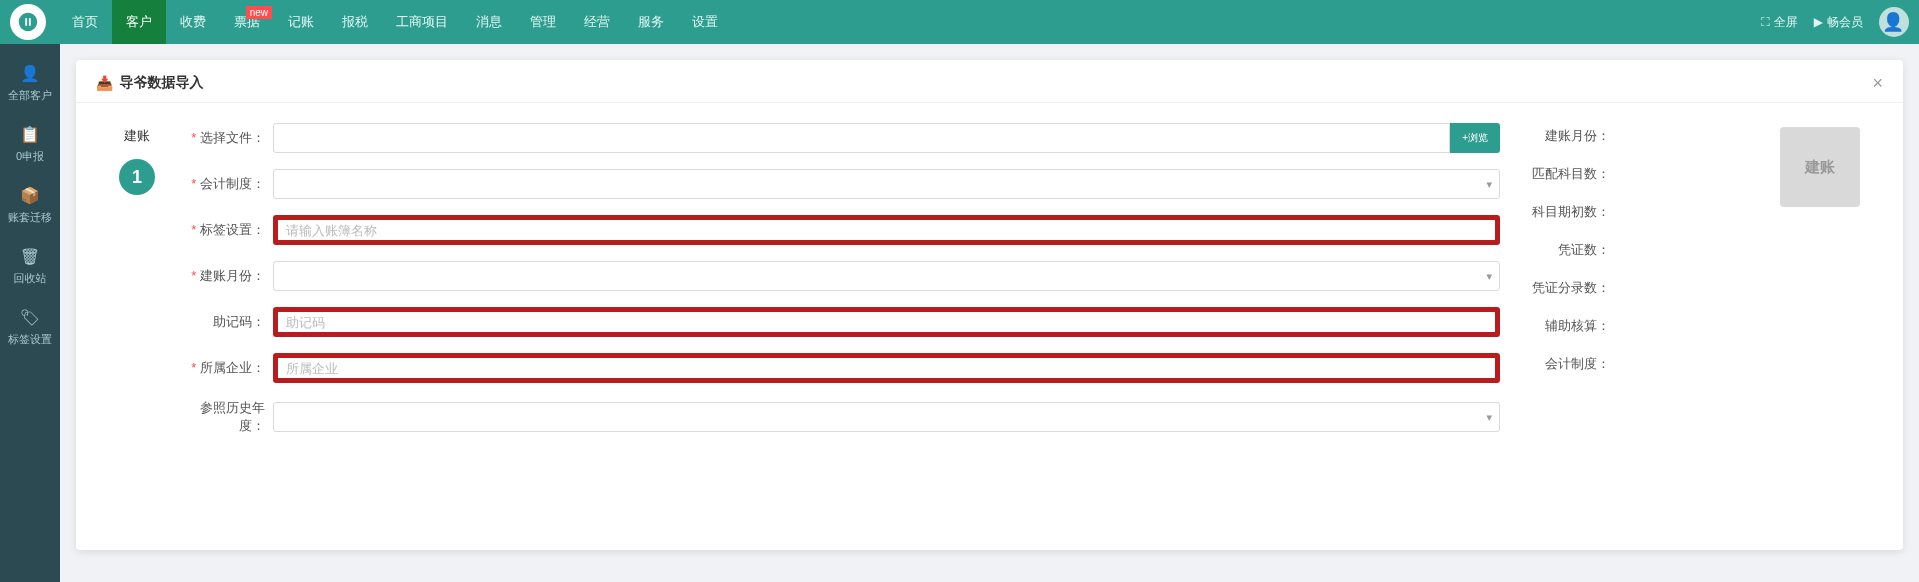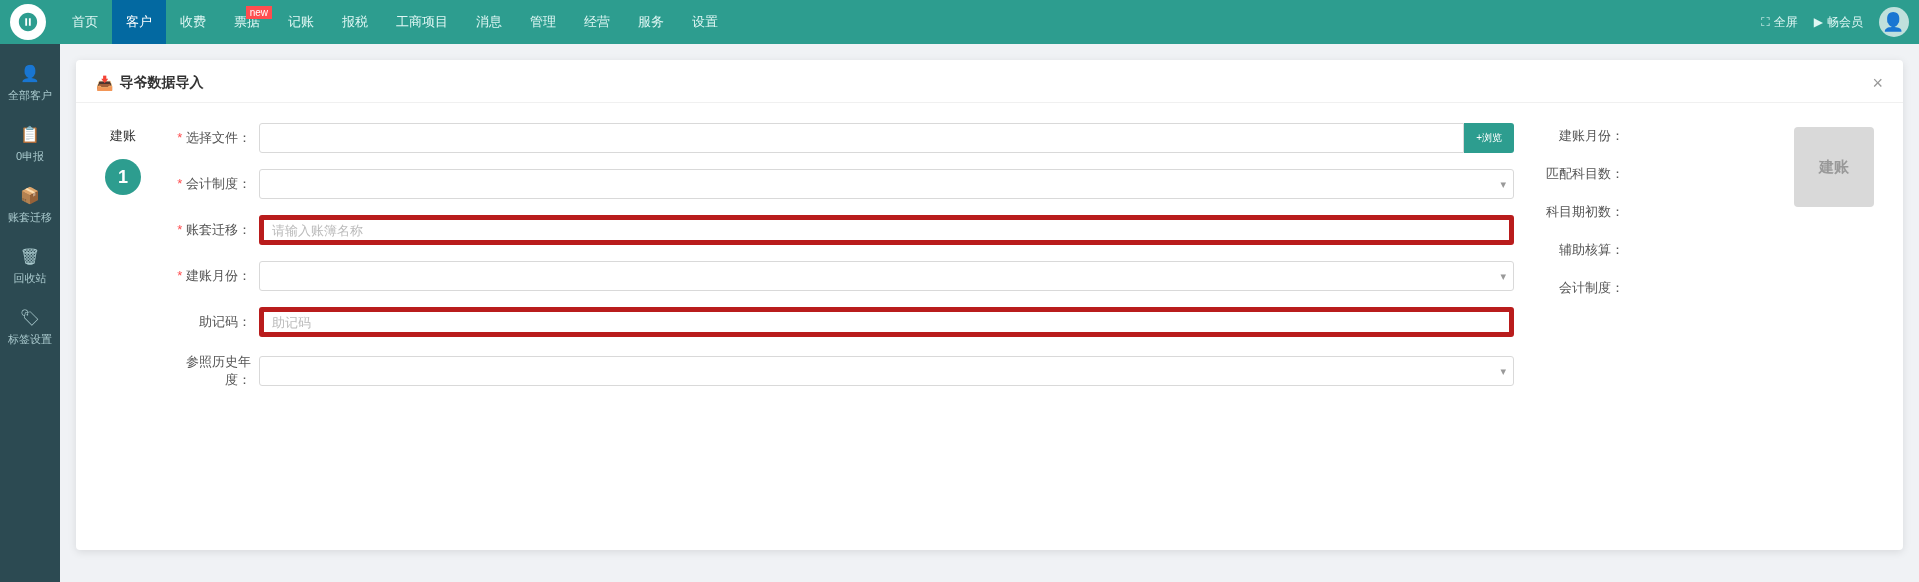--- a/index.html
+++ b/index.html
@@ -30,21 +30,21 @@
     .nav-item {
       padding: 0 14px;
       height: 44px;
       display: flex;
       align-items: center;
       cursor: pointer;
       font-size: 13px;
       color: #e0f7f4;
       position: relative;
     }
-    .nav-item.active { background: #0369a1; color: #fff; }
+    .nav-item.active { background: #15803d; color: #fff; }
     .nav-item .badge-new {
       background: #ff4d4f;
       color: #fff;
       font-size: 10px;
       padding: 1px 4px;
       border-radius: 0;
       position: absolute;
       top: 6px;
       right: 2px;
     }
@@ -138,21 +138,21 @@
     }
     .close-btn {
       cursor: pointer;
       font-size: 18px;
       color: #999;
       line-height: 1;
     }
 
     .dialog-body {
       display: flex;
-      padding: 20px 29px;
+      padding: 20px 43px;
       gap: 20px;
       justify-content: flex-end;
     }
 
     
     .form-section {
       display: flex;
       flex: 1;
       gap: 30px;
     }
@@ -440,38 +440,42 @@
 
             <div class="form-row">
               <label class="form-label required">会计制度：</label>
               <div class="select-wrapper">
                 <select class="form-select"></select>
                 <span class="select-arrow">▾</span>
               </div>
             </div>
 
             <div class="form-row">
-              <label class="form-label required">账套迁移：</label>
+              <label class="form-label required">标签设置：</label>
               <input type="text" class="form-input" placeholder="请输入账簿名称" style="">
             </div>
 
 
             <div class="form-row">
               <label class="form-label required">建账月份：</label>
               <div class="select-wrapper">
                 <select class="form-select"></select>
                 <span class="select-arrow">▾</span>
               </div>
             </div>
 
             <div class="form-row">
               <label class="form-label">助记码：</label>
               <input type="text" class="form-input" placeholder="助记码" style="">
             </div>
 
+            <div class="form-row">
+              <label class="form-label required">所属企业：</label>
+              <input type="text" class="form-input" placeholder="所属企业" style="">
+            </div>
 
             <div class="form-row">
               <label class="form-label">参照历史年度：</label>
               <div class="select-wrapper">
                 <select class="form-select"></select>
                 <span class="select-arrow">▾</span>
               </div>
             </div>
           </div>
         </div>
@@ -484,20 +488,28 @@
             </div>
             <div class="info-row">
               <span class="info-label">匹配科目数：</span>
               <span class="info-value"></span>
             </div>
             <div class="info-row">
               <span class="info-label">科目期初数：</span>
               <span class="info-value"></span>
             </div>
             <div class="info-row">
+              <span class="info-label">凭证数：</span>
+              <span class="info-value"></span>
+            </div>
+            <div class="info-row">
+              <span class="info-label">凭证分录数：</span>
+              <span class="info-value"></span>
+            </div>
+            <div class="info-row">
               <span class="info-label">辅助核算：</span>
               <span class="info-value"></span>
             </div>
             <div class="info-row">
               <span class="info-label">会计制度：</span>
               <span class="info-value"></span>
             </div>
           </div>
           <div class="build-btn-wrapper">
             <button class="build-btn">建账</button>

